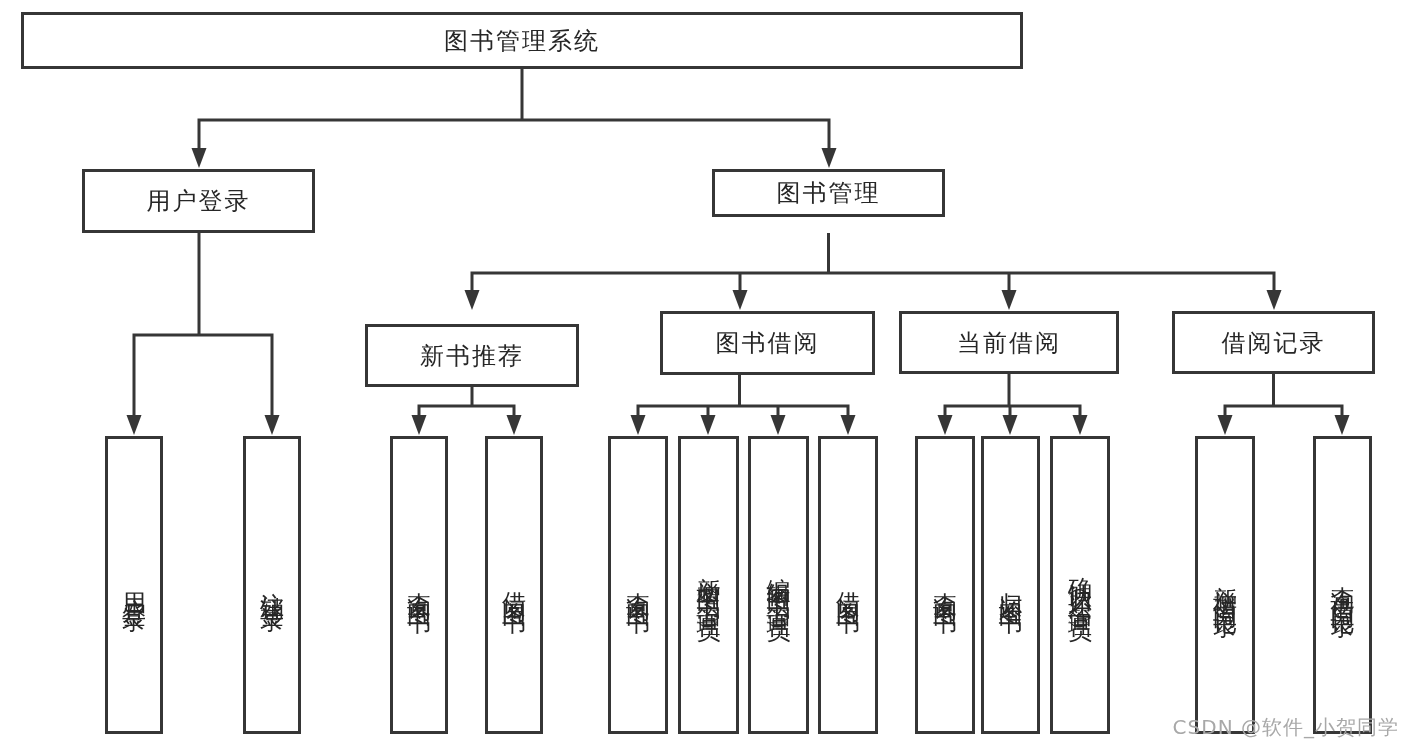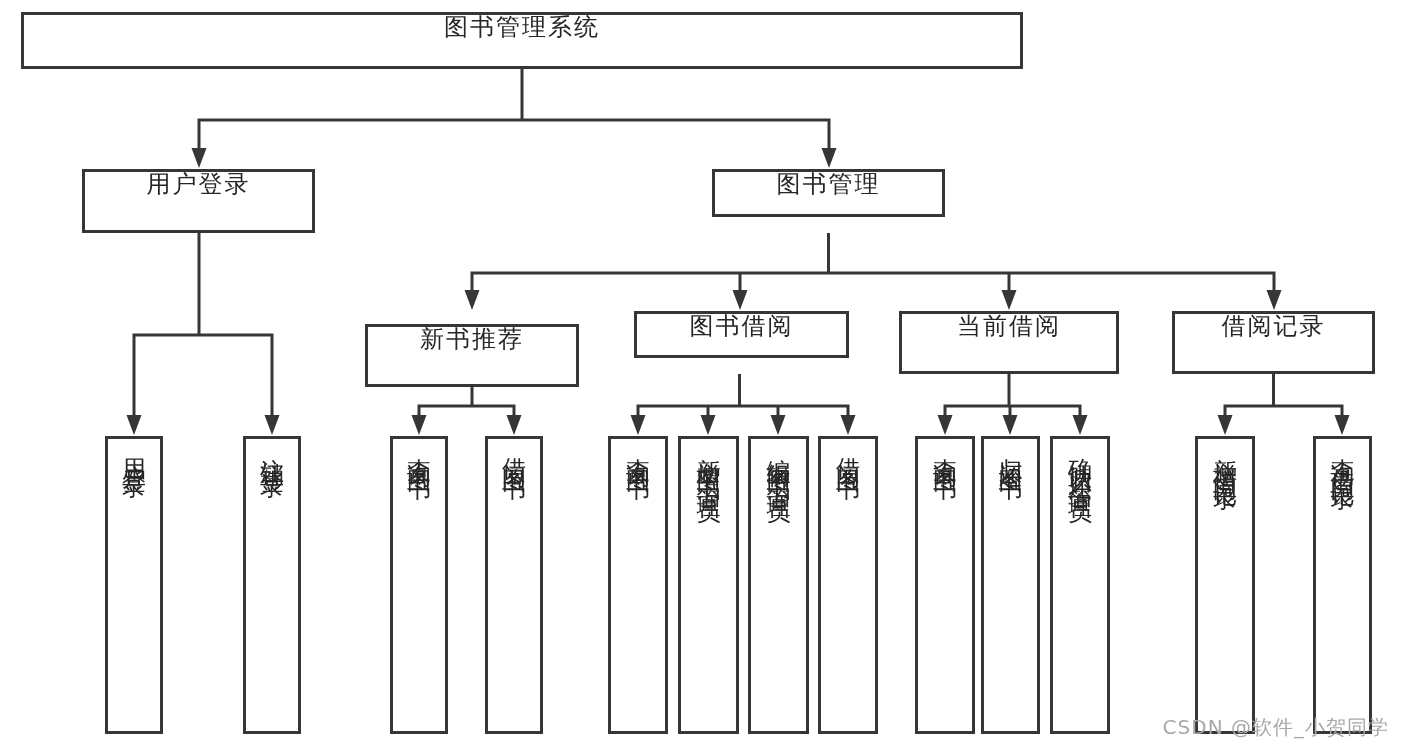--- a/index.html
+++ b/index.html
@@ -21,41 +21,41 @@
     top: 0;
     width: 1405px;
     height: 747px;
   }
   .node {
     position: absolute;
     box-sizing: border-box;
     border: 3px solid #363636;
     background: #ffffff;
     display: flex;
-    align-items: flex-start;
+    align-items: center;
     justify-content: center;
     color: #262626;
   }
   .h-label {
     font-size: 24px;
     letter-spacing: 2px;
     white-space: nowrap;
     line-height: 1;
   }
   .v-label {
     writing-mode: vertical-rl;
     text-orientation: mixed;
     font-size: 24px;
     letter-spacing: 6px;
     line-height: 1;
     white-space: nowrap;
   }
   .watermark {
     position: absolute;
-    right: 16px;
+    right: 6px;
     top: 714px;
     font-size: 20px;
     letter-spacing: 1px;
     color: #a8a8a8;
     white-space: nowrap;
   }
 </style>
 </head>
 <body>
 
@@ -101,21 +101,21 @@
   <div class="node" style="left:82px; top:169px; width:233px; height:64px">
     <span class="h-label">用户登录</span>
   </div>
   <div class="node" style="left:712px; top:169px; width:233px; height:48px">
     <span class="h-label">图书管理</span>
   </div>
 
   <div class="node" style="left:365px; top:324px; width:214px; height:63px">
     <span class="h-label">新书推荐</span>
   </div>
-  <div class="node" style="left:634px; top:311px; width:215px; height:47px">
+  <div class="node" style="left:660px; top:311px; width:215px; height:64px">
     <span class="h-label">图书借阅</span>
   </div>
   <div class="node" style="left:899px; top:311px; width:220px; height:63px">
     <span class="h-label">当前借阅</span>
   </div>
   <div class="node" style="left:1172px; top:311px; width:203px; height:63px">
     <span class="h-label">借阅记录</span>
   </div>
 
   <div class="node" style="left:105px; top:436px; width:58px; height:298px">

